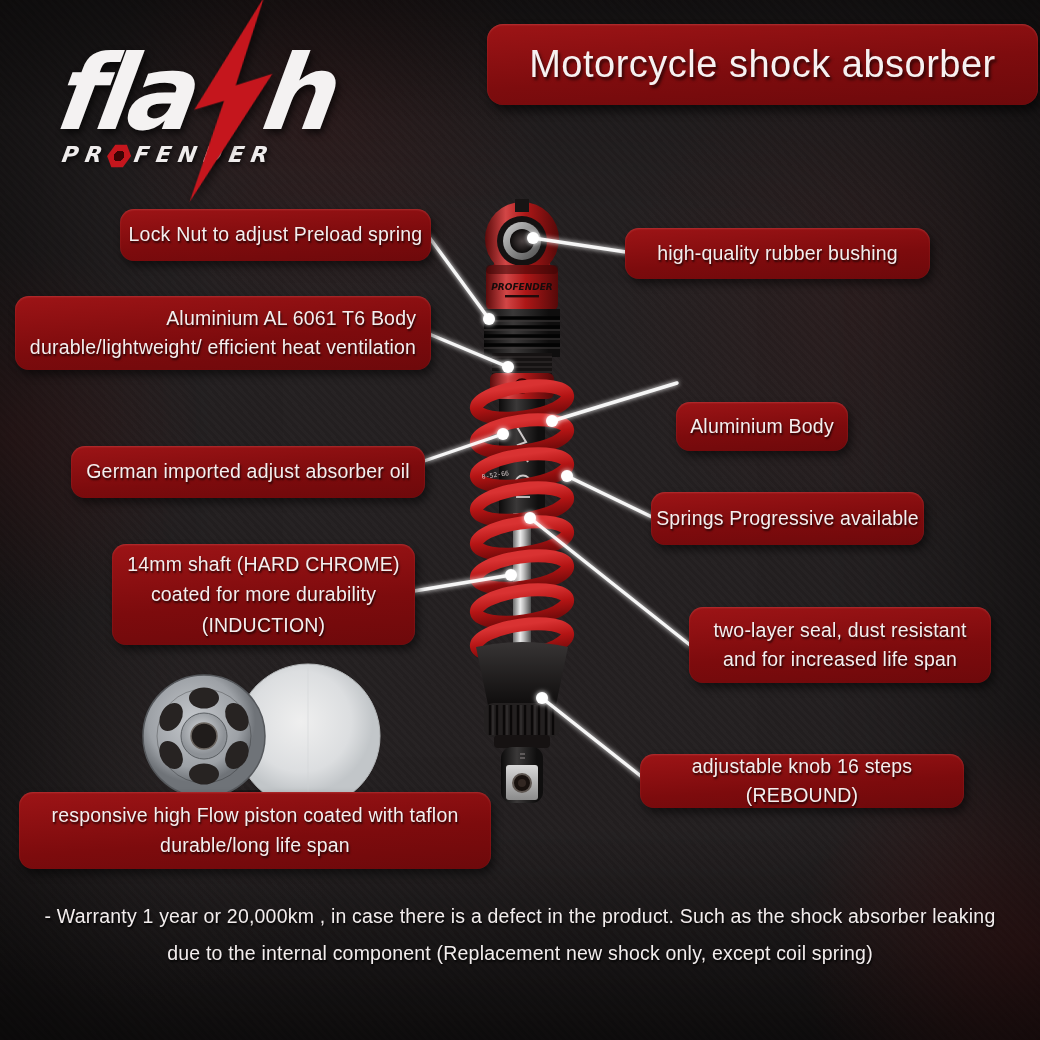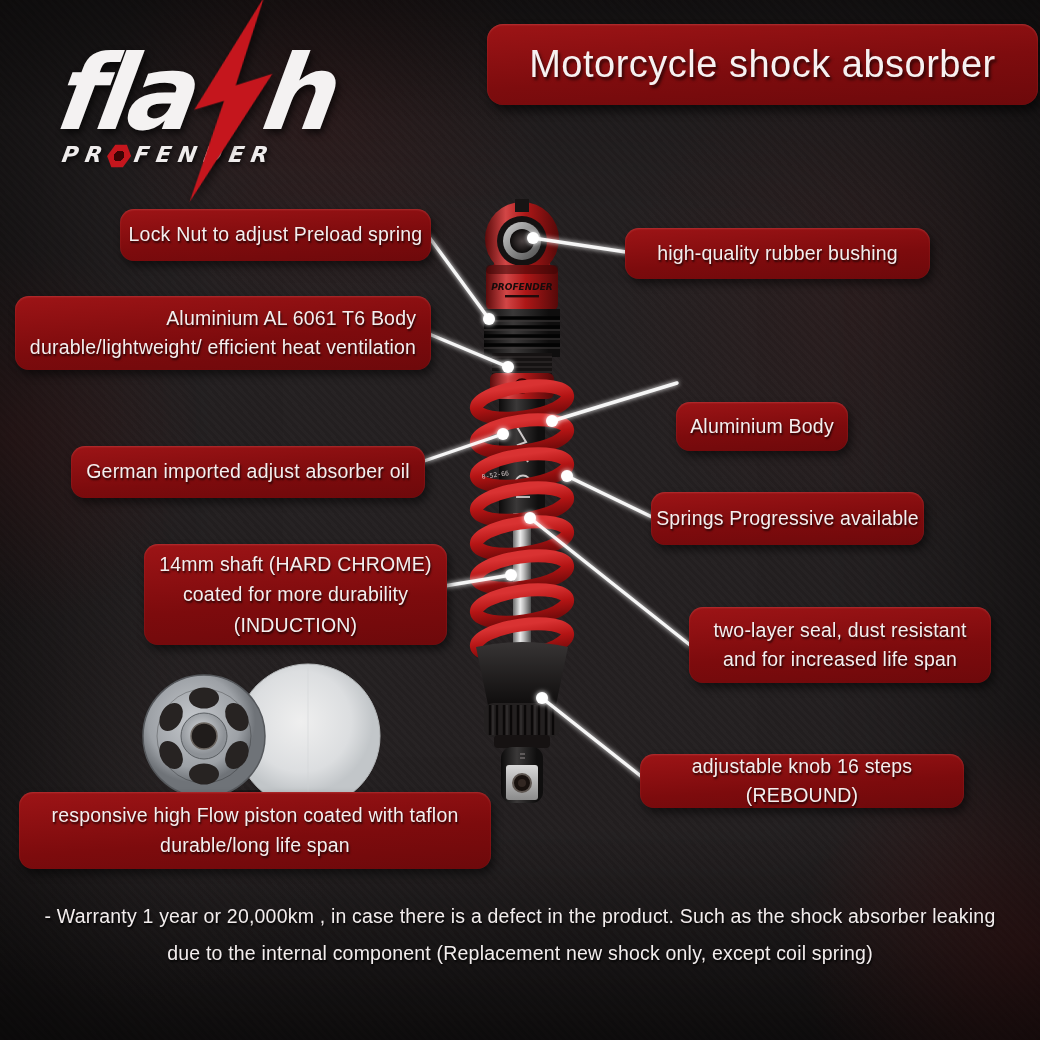--- a/index.html
+++ b/index.html
@@ -73,21 +73,21 @@
     text-align:center; white-space:pre-line;
     font-size:19.5px; letter-spacing:.2px; line-height:1.5;
     color:#f3eeee; text-shadow:1px 2px 2px rgba(0,0,0,.7);
   }
   .c-lock-nut   { left:120px; top:209px; width:311px; height:52px; }
   .c-bushing    { left:625px; top:228px; width:305px; height:51px; }
   .c-alu-detail { left:15px;  top:296px; width:416px; height:74px;text-align:right; }
   .c-alu-body   { left:676px; top:358px; width:172px; height:49px;margin-top:44px; }
   .c-oil        { left:71px;  top:446px; width:354px; height:52px; }
   .c-springs    { left:651px; top:492px; width:273px; height:53px; }
-  .c-shaft      { left:112px; top:544px; width:303px; height:101px; line-height:1.55;margin-left:32px; }
+  .c-shaft      { left:112px; top:544px; width:303px; height:101px; line-height:1.55; }
   .c-seal       { left:689px; top:607px; width:302px; height:76px; }
   .c-knob       { left:640px; top:754px; width:324px; height:54px; }
   .c-piston     { left:19px;  top:792px; width:472px; height:77px; }
 
   
   .lines { position:absolute; inset:0; z-index:3; pointer-events:none; }
 
   
   .shock { position:absolute; left:420px; top:195px; z-index:2; }
   .piston { position:absolute; left:140px; top:660px; z-index:2; }

